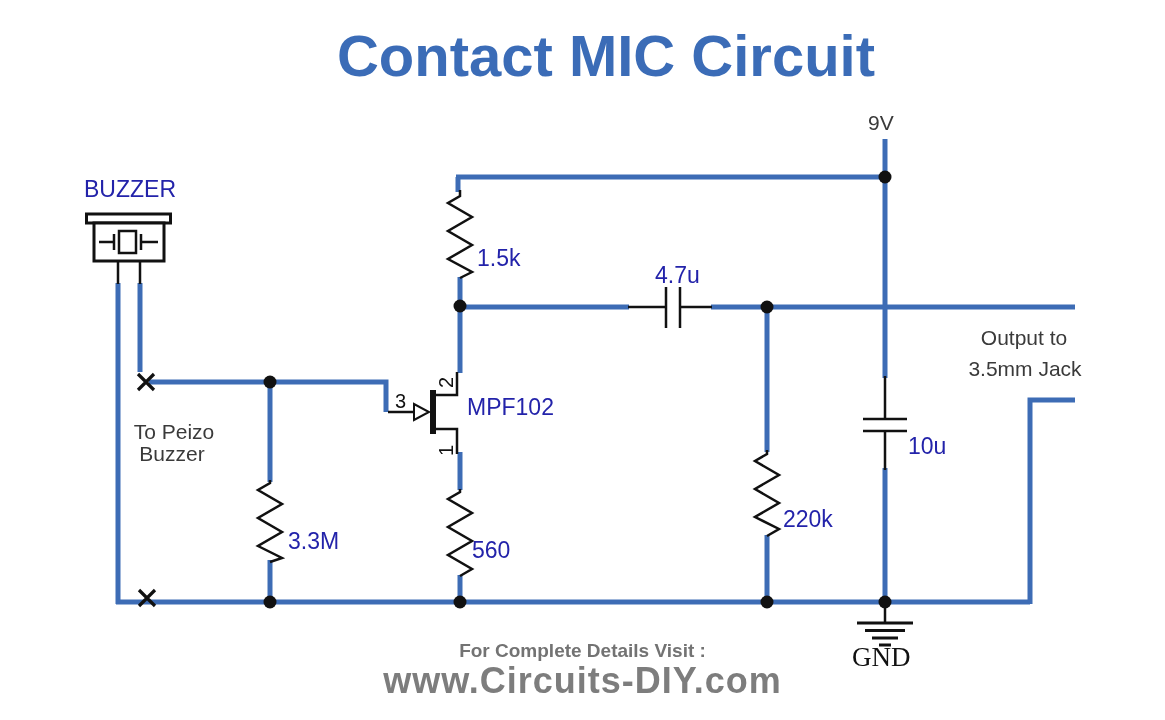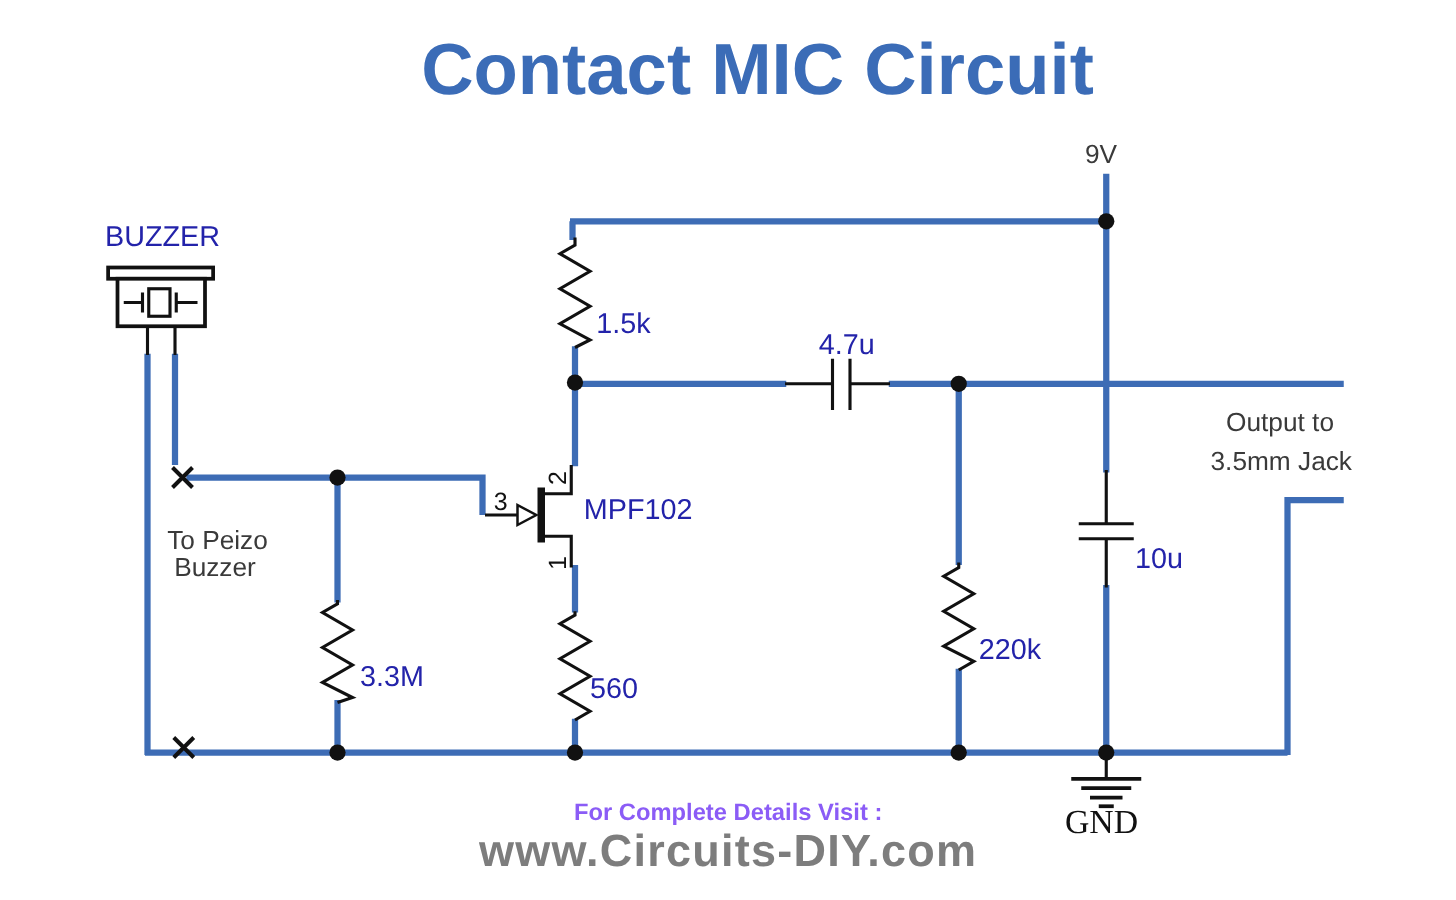--- a/index.html
+++ b/index.html
@@ -25,21 +25,21 @@
 
   .footer {
     position: absolute;
     left: 0; width: 100%;
     text-align: center;
   }
   .footer-line1 {
     top: 640px;
     font-size: 19px;
     font-weight: bold;
-    color: #8b5cf6;
+    color: #737373;
   }
   .footer-line2 {
     top: 660px;
     font-size: 36px;
     font-weight: bold;
     color: #7d7d7d;
     letter-spacing: 1px;
   }
 
   svg text {

